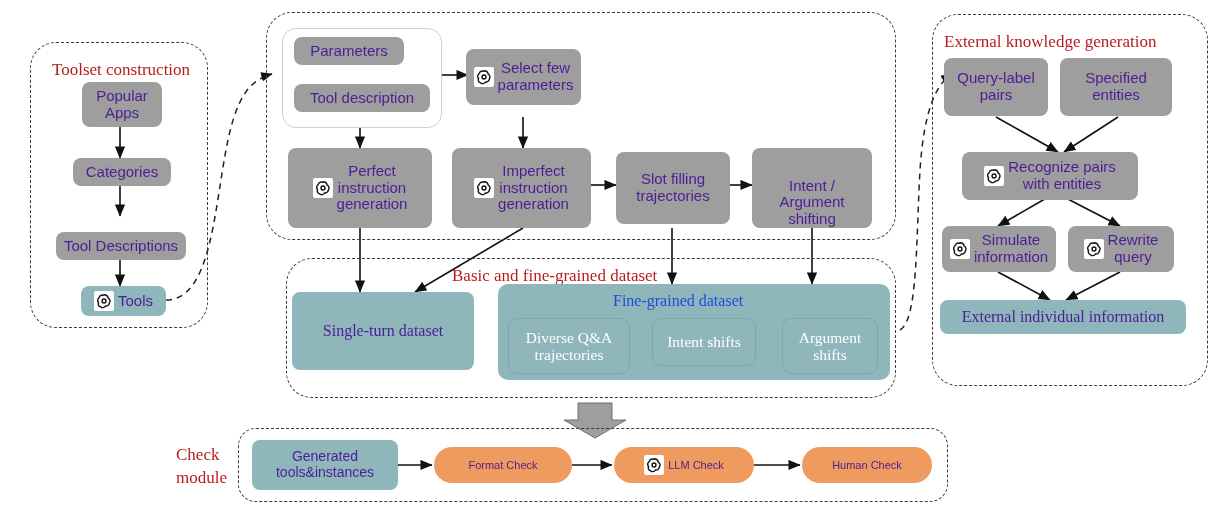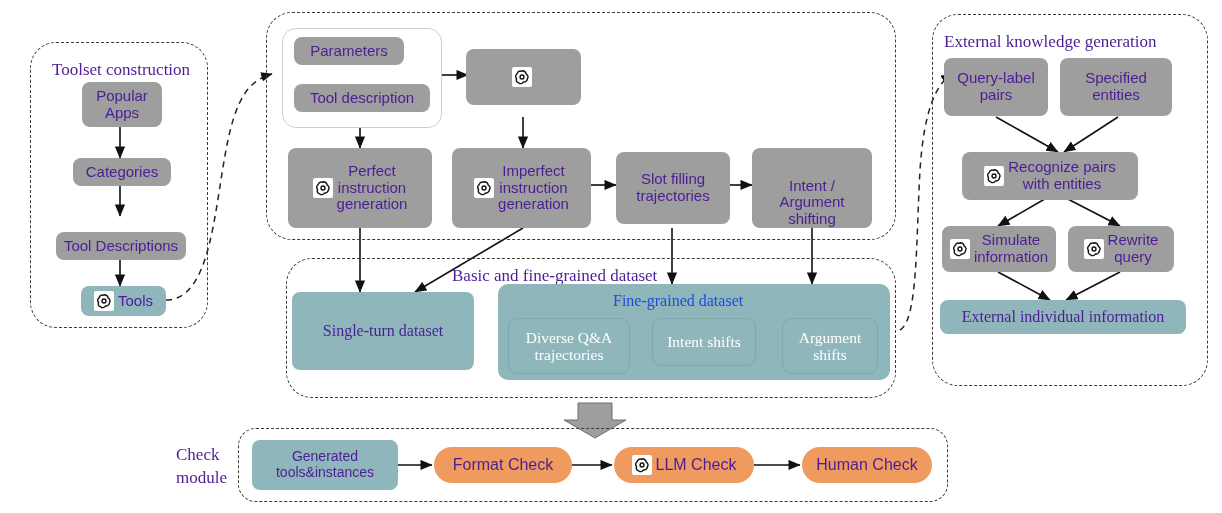--- a/index.html
+++ b/index.html
@@ -8,22 +8,22 @@
   #root{position:absolute;left:0;top:0;width:1222px;height:513px;}
 
   
   .node{position:absolute;box-sizing:border-box;display:flex;align-items:center;
         justify-content:center;text-align:center;color:#4c1d95;line-height:1.12;}
   .gray{background:#9e9e9e;border-radius:8px;font-size:15px;}
   .teal{background:#8fb6bb;border-radius:8px;font-size:16px;
         font-family:"Liberation Serif",serif;}
   .teal-sub{background:#8fb6bb;border:1.3px solid #7fa8ae;border-radius:9px;
         font-size:15.5px;font-family:"Liberation Serif",serif;color:#fff;}
-  .orange{background:#ef9a5f;border-radius:18px;font-size:16px;}
-  .lbl{position:absolute;color:#4c1d95;font-family:"Liberation Serif",serif;
+  .orange{background:#ef9a5f;border-radius:18px;font-size:11px;}
+  .lbl{position:absolute;color:#b91c1c;font-family:"Liberation Serif",serif;
        font-size:17px;white-space:pre;line-height:1.2;}
 
   
   .region{position:absolute;box-sizing:border-box;border:1.4px dashed #3a3a3a;
           border-radius:26px;background:transparent;}
   .group-solid{position:absolute;box-sizing:border-box;border:1.6px solid #cfcfcf;
           border-radius:14px;background:#fff;}
 
   
   .oai{width:20px;height:20px;flex:0 0 20px;margin-right:4px;background:#fff;
@@ -129,20 +129,22 @@
   <div class="node gray with-icon" style="left:466px;top:49px;width:115px;height:56px;">
     <span class="inner">
       <span class="oai">
         <svg viewBox="0 0 24 24" width="18" height="18">
             <g fill="none" stroke="#111" stroke-width="1.9" stroke-linecap="round">
         <path d="M12 3.6c3 0 5.2 2.1 5.4 4.2M17.4 7.8c2.6 1.5 3.3 4.5 1.9 6.4M19.3 14.2c-.3 3-3 4.7-5.2 4.3M14.1 18.5c-1.5 2.6-4.6 3-6.4 1.4M7.7 19.9c-2.8-1-3.7-3.8-3-5.9M4.7 14c-1.9-2.3-1.2-5.3.8-6.6M5.5 7.4C6.6 4.6 9.4 3.8 11.4 4.5"></path>
         <circle cx="12" cy="12" r="2.6"></circle>
             </g>
           </svg>
       </span>
+      <span class="txt" style="white-space:pre-line">Select few
+parameters</span>
     </span>
   </div>
 
   <div class="node gray with-icon" style="left:288px;top:148px;width:144px;height:80px;">
     <span class="inner">
       <span class="oai">
         <svg viewBox="0 0 24 24" width="18" height="18">
             <g fill="none" stroke="#111" stroke-width="1.9" stroke-linecap="round">
         <path d="M12 3.6c3 0 5.2 2.1 5.4 4.2M17.4 7.8c2.6 1.5 3.3 4.5 1.9 6.4M19.3 14.2c-.3 3-3 4.7-5.2 4.3M14.1 18.5c-1.5 2.6-4.6 3-6.4 1.4M7.7 19.9c-2.8-1-3.7-3.8-3-5.9M4.7 14c-1.9-2.3-1.2-5.3.8-6.6M5.5 7.4C6.6 4.6 9.4 3.8 11.4 4.5"></path>
         <circle cx="12" cy="12" r="2.6"></circle>

